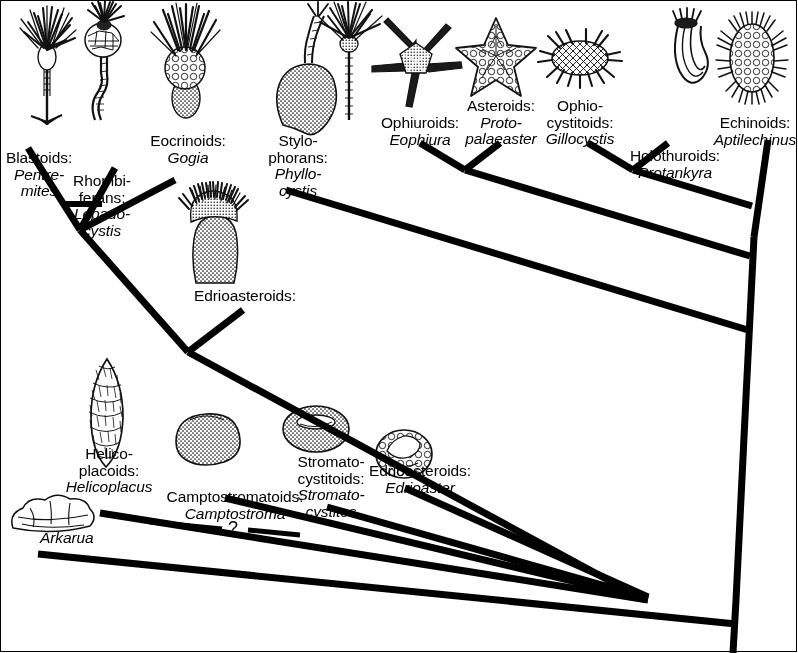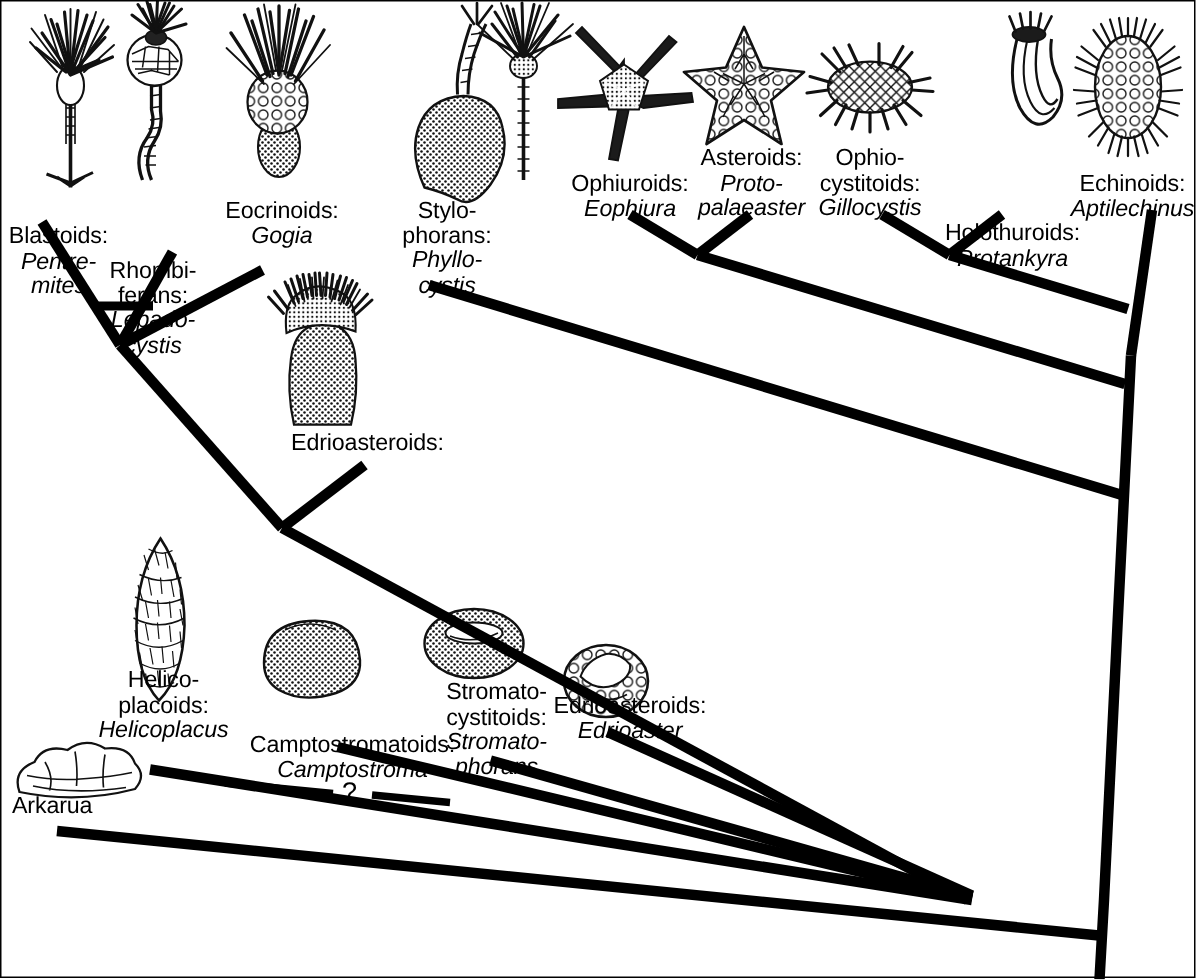--- a/index.html
+++ b/index.html
@@ -40,20 +40,22 @@
     letter-spacing: -0.1px;
   }
   .lbl .g {
     font-style: italic;
     display: block;
   }
   .lbl .c {
     display: block;
   }
   .genus-only {
+    font-style: italic;
+    margin-left: 32px;
   }
   .qmark {
     position: absolute;
     font-size: 18px;
     font-weight: 400;
     line-height: 18px;
   }
   .page-border {
     position: absolute;
     left: 0; top: 0;
@@ -382,21 +384,21 @@
 
   <div class="lbl" style="left:137px; top:463px; width:196px;margin-top:26px;">
     <span class="c">Camptostromatoids:</span>
     <span class="g">Camptostroma</span>
   </div>
 
   <div class="lbl" style="left:276px; top:454px; width:110px;">
     <span class="c">Stromato-</span>
     <span class="c">cystitoids:</span>
     <span class="g">Stromato-</span>
-    <span class="g">phorans</span>
+    <span class="g">cystites</span>
   </div>
 
   <div class="lbl" style="left:355px; top:463px; width:130px;">
     <span class="c">Edrioasteroids:</span>
     <span class="g">Edrioaster</span>
   </div>
 
   <div class="lbl genus-only" style="left:8px; top:530px; width:82px; text-align:left;">
     <span>Arkarua</span>
   </div>

